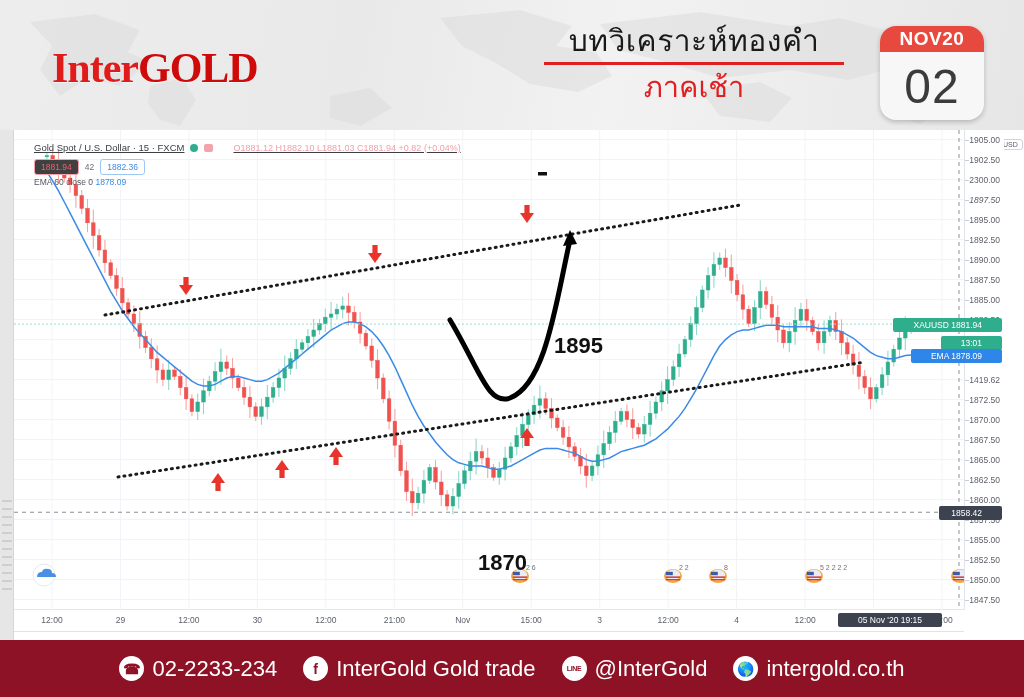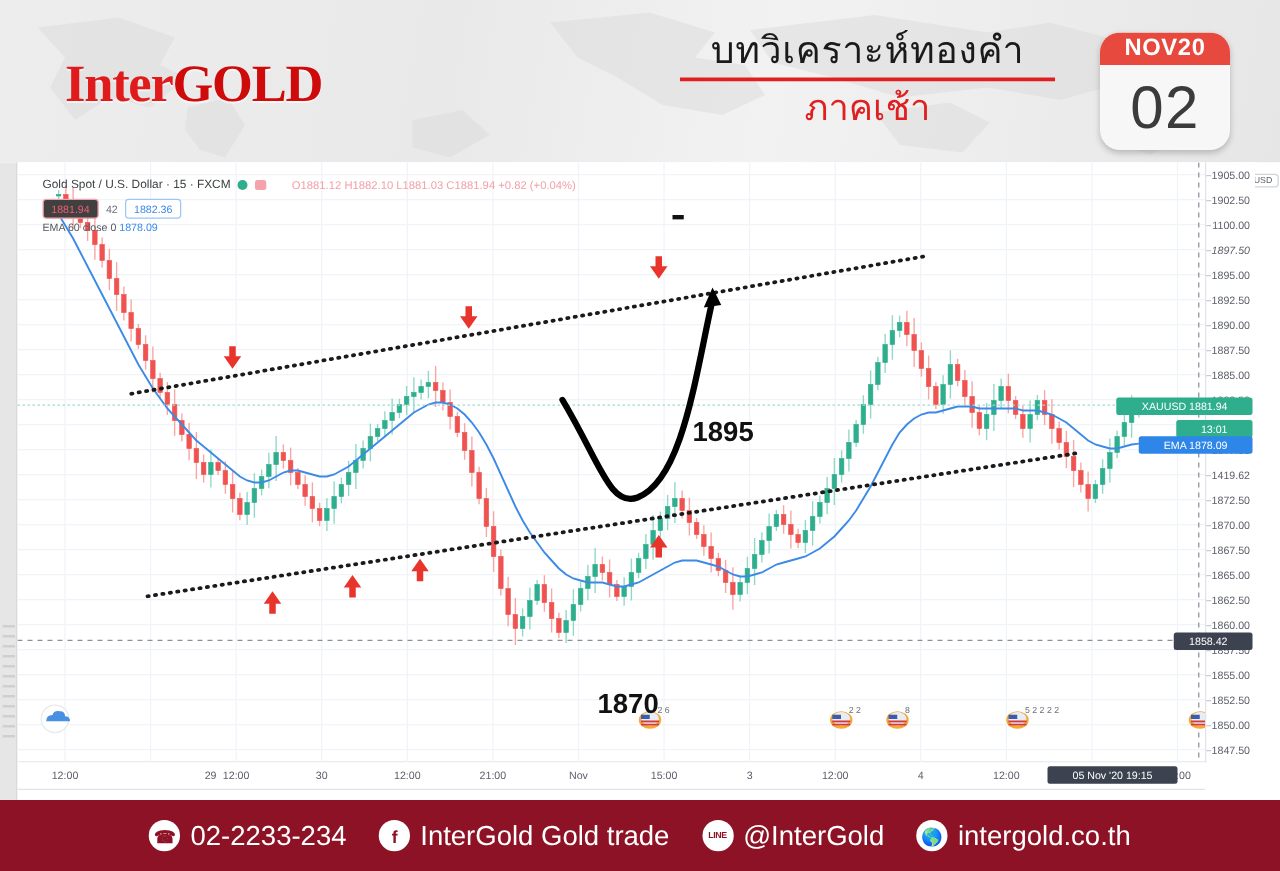--- a/index.html
+++ b/index.html
@@ -115,20 +115,21 @@
     display: flex; align-items: center; gap: 9px;
     font-size: 8.5px; color: #5d606b;
   }
   #rightstatus .vl { width: 1px; height: 11px; background: #dcdfe6; }
 
   
   #tickerline {
     position: absolute; left: 20px; top: 12px; display: flex;
     align-items: center; gap: 6px; font-size: 9.5px; color: #3c4043;
     white-space: nowrap;
+    text-decoration: underline;
   }
   #tickerline .dot {
     width: 8px; height: 8px; border-radius: 50%; display: inline-block;
   }
   #tickerline .sq {
     width: 9px; height: 8px; border-radius: 2px; display: inline-block;
   }
   #ohlc { font-size: 9px; color: #f2a0a9; margin-left: 14px; white-space: nowrap; }
   #lastbadges {
     position: absolute; left: 20px; top: 29px; display: flex;
@@ -673,21 +674,21 @@
       <div class="annot-num" style="left:540px; top:203px">1895</div>
       <div class="annot-num" style="left:464px; top:420px">1870</div>
     </div>
 
     <div id="pricescale">
         <div class="ptick" style="top: 9.6px;"></div>
         <div class="plab" style="top: 4.6px;">1905.00</div>
         <div class="ptick" style="top: 29.6px;"></div>
         <div class="plab" style="top: 24.6px;">1902.50</div>
         <div class="ptick" style="top: 49.6px;"></div>
-        <div class="plab" style="top: 44.6px;">1100.00</div>
+        <div class="plab" style="top: 44.6px;">2300.00</div>
         <div class="ptick" style="top: 69.6px;"></div>
         <div class="plab" style="top: 64.6px; font-style: italic;">1897.50</div>
         <div class="ptick" style="top: 89.6px;"></div>
         <div class="plab" style="top: 84.6px;">1895.00</div>
         <div class="ptick" style="top: 109.6px;"></div>
         <div class="plab" style="top: 104.6px;">1892.50</div>
         <div class="ptick" style="top: 129.6px;"></div>
         <div class="plab" style="top: 124.6px;">1890.00</div>
         <div class="ptick" style="top: 149.6px;"></div>
         <div class="plab" style="top: 144.6px;">1887.50</div>
@@ -724,21 +725,21 @@
         <div class="ptick" style="top: 469.6px;"></div>
         <div class="plab" style="top: 464.6px;">1847.50</div>
         <div class="badge" style="background: rgb(47, 174, 142); top: 188.08px; right: 2px;">XAUUSD 1881.94</div>
         <div class="badge" style="background: rgb(47, 174, 142); top: 206.08px; right: 2px;">13:01</div>
         <div class="badge" style="background: rgb(46, 134, 232); top: 218.88px; right: 2px;">EMA 1878.09</div>
         <div class="badge" style="background: rgb(60, 66, 79); top: 376.24px; right: 2px; padding-left: 12px;">1858.42</div>
       </div>
 
     <div id="timescale">
         <div class="tlab" style="left: 38px;">12:00</div>
-        <div class="tlab" style="left: 106.462px; margin-left: 48px;">29</div>
+        <div class="tlab" style="left: 106.462px;">29</div>
         <div class="tlab" style="left: 174.923px;">12:00</div>
         <div class="tlab" style="left: 243.385px;">30</div>
         <div class="tlab" style="left: 311.846px;">12:00</div>
         <div class="tlab" style="left: 380.308px;">21:00</div>
         <div class="tlab" style="left: 448.769px;">Nov</div>
         <div class="tlab" style="left: 517.231px;">15:00</div>
         <div class="tlab" style="left: 585.692px;">3</div>
         <div class="tlab" style="left: 654.154px;">12:00</div>
         <div class="tlab" style="left: 722.615px;">4</div>
         <div class="tlab" style="left: 791.077px;">12:00</div>

